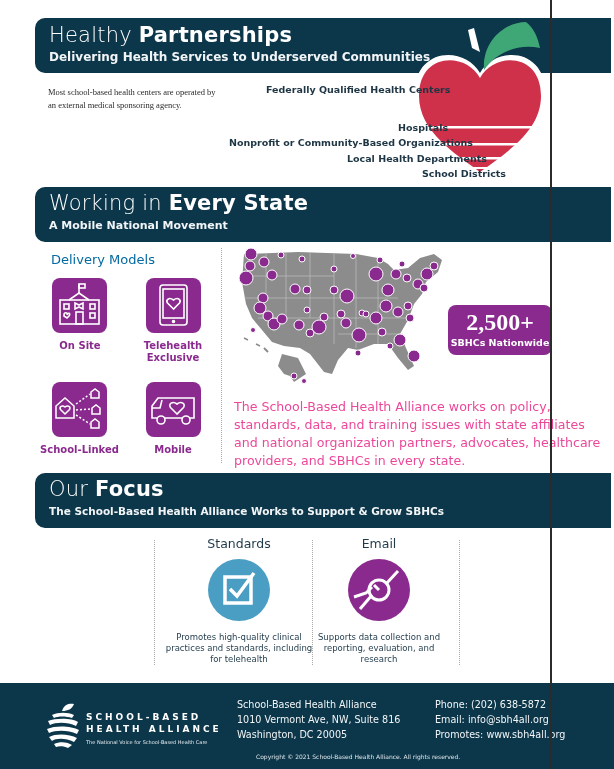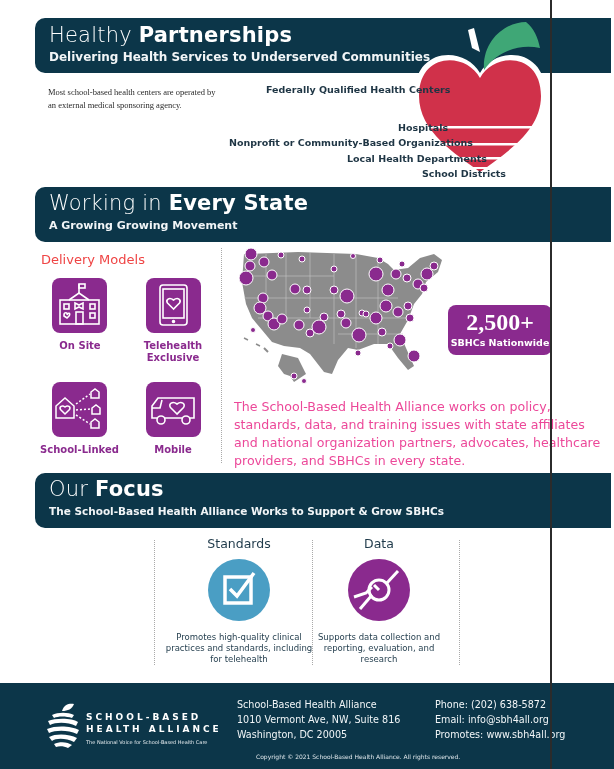--- a/index.html
+++ b/index.html
@@ -21,21 +21,21 @@
     #b2 .sub { top: 32px; font-size: 11px; }
     #b3 { top: 473px; height: 55px; }
     #b3 .title { top: 4px; }
     #b3 .sub { top: 32px; font-size: 10.5px; }
 
     .note { position: absolute; left: 48px; top: 86px; width: 170px; font-family: "Liberation Serif", "DejaVu Serif", serif; font-size: 8.5px; line-height: 13px; color: #2a2a2a; }
     .partner { position: absolute; font-size: 9.5px; font-weight: 700; color: #1e3544; white-space: nowrap; font-family: "DejaVu Sans", sans-serif; text-align: center; padding-left: 23px; }
 
     .apple { position: absolute; left: 410px; top: 18px; width: 140px; height: 160px; }
 
-    .dm-title { position: absolute; left: 41px; top: 252px; font-size: 13px; color: #ef4444; font-family: "DejaVu Sans", sans-serif; }
+    .dm-title { position: absolute; left: 51px; top: 252px; font-size: 13px; color: #0369a1; font-family: "DejaVu Sans", sans-serif; }
     .dm-tile { position: absolute; width: 55px; height: 55px; background: #8a2a8e; border-radius: 8px; }
     .dm-label { position: absolute; font-size: 10px; font-weight: 800; color: #8a2a8e; text-align: center; width: 80px; line-height: 12px; font-family: "DejaVu Sans", sans-serif; }
     .vdiv { position: absolute; border-left: 1px dotted #a9a9a9; }
 
     .map { position: absolute; left: 238px; top: 248px; width: 210px; height: 142px; }
     .badge { position: absolute; left: 448px; top: 305px; width: 104px; height: 50px; background: #8a2a8e; border-radius: 8px; color: #fff; text-align: center; }
     .badge .num { font-family: Liberation Serif, serif; font-weight: 700; font-size: 24px; line-height: 30px; margin-top: 2px; }
     .badge .lbl { font-size: 9.5px; font-weight: 600; line-height: 12px; font-family: "DejaVu Sans", sans-serif; }
 
     .desc { position: absolute; left: 234px; top: 398px; width: 370px; font-size: 12.6px; line-height: 18px; color: #ec4899; font-family: "DejaVu Sans", sans-serif; }
@@ -83,21 +83,21 @@
   </svg>
 
   <div class="partner" style="left:243px; top:84px;">Federally Qualified Health Centers</div>
   <div class="partner" style="left:375px; top:122px;">Hospitals</div>
   <div class="partner" style="left:206px; top:137px;">Nonprofit or Community-Based Organizations</div>
   <div class="partner" style="left:324px; top:153px;">Local Health Departments</div>
   <div class="partner" style="left:399px; top:168px;">School Districts</div>
 
   <div class="banner" id="b2">
     <div class="title"><span>Working in </span><b>Every State</b></div>
-    <div class="sub">A Growing Growing Movement</div>
+    <div class="sub">A Mobile National Movement</div>
   </div>
 
   <div class="dm-title">Delivery Models</div>
 
   <div class="dm-tile" style="left:52px; top:278px;">
     <svg viewBox="0 0 55 55" width="55" height="55" fill="none" stroke="#fff" stroke-width="1.6">
       <line x1="27" y1="6" x2="27" y2="16"></line>
         <rect x="27" y="6" width="6" height="4"></rect>
       <path d="M17 22 L27 15 L37 22"></path>
         <rect x="8" y="22" width="39" height="24"></rect>
@@ -243,21 +243,21 @@
         <rect x="17" y="18" width="26" height="26"></rect>
           <path d="M22 30 L29 37 L46 14"></path>
       </svg>
     </div>
     <div class="fdesc">Promotes high-quality clinical practices and standards, including for telehealth</div>
   </div>
 
   <div class="vdiv" style="left:312px; top:540px; height:125px;"></div>
 
   <div class="focus-col" style="left:304px;">
-    <div class="ftitle">Data</div>
+    <div class="ftitle">Email</div>
     <div class="ficon" style="background:#8a2a8e;">
       <svg viewBox="0 0 62 62" width="62" height="62" fill="none" stroke="#fff" stroke-width="3">
         <circle cx="31" cy="31" r="10"></circle>
           <path d="M6 38 L18 34 L24 28"></path>
           <path d="M38 25 L50 12"></path>
         <path d="M24 36 L12 50"></path>
           <path d="M31 31 L26 26"></path>
       </svg>
     </div>
     <div class="fdesc">Supports data collection and reporting, evaluation, and research</div>

